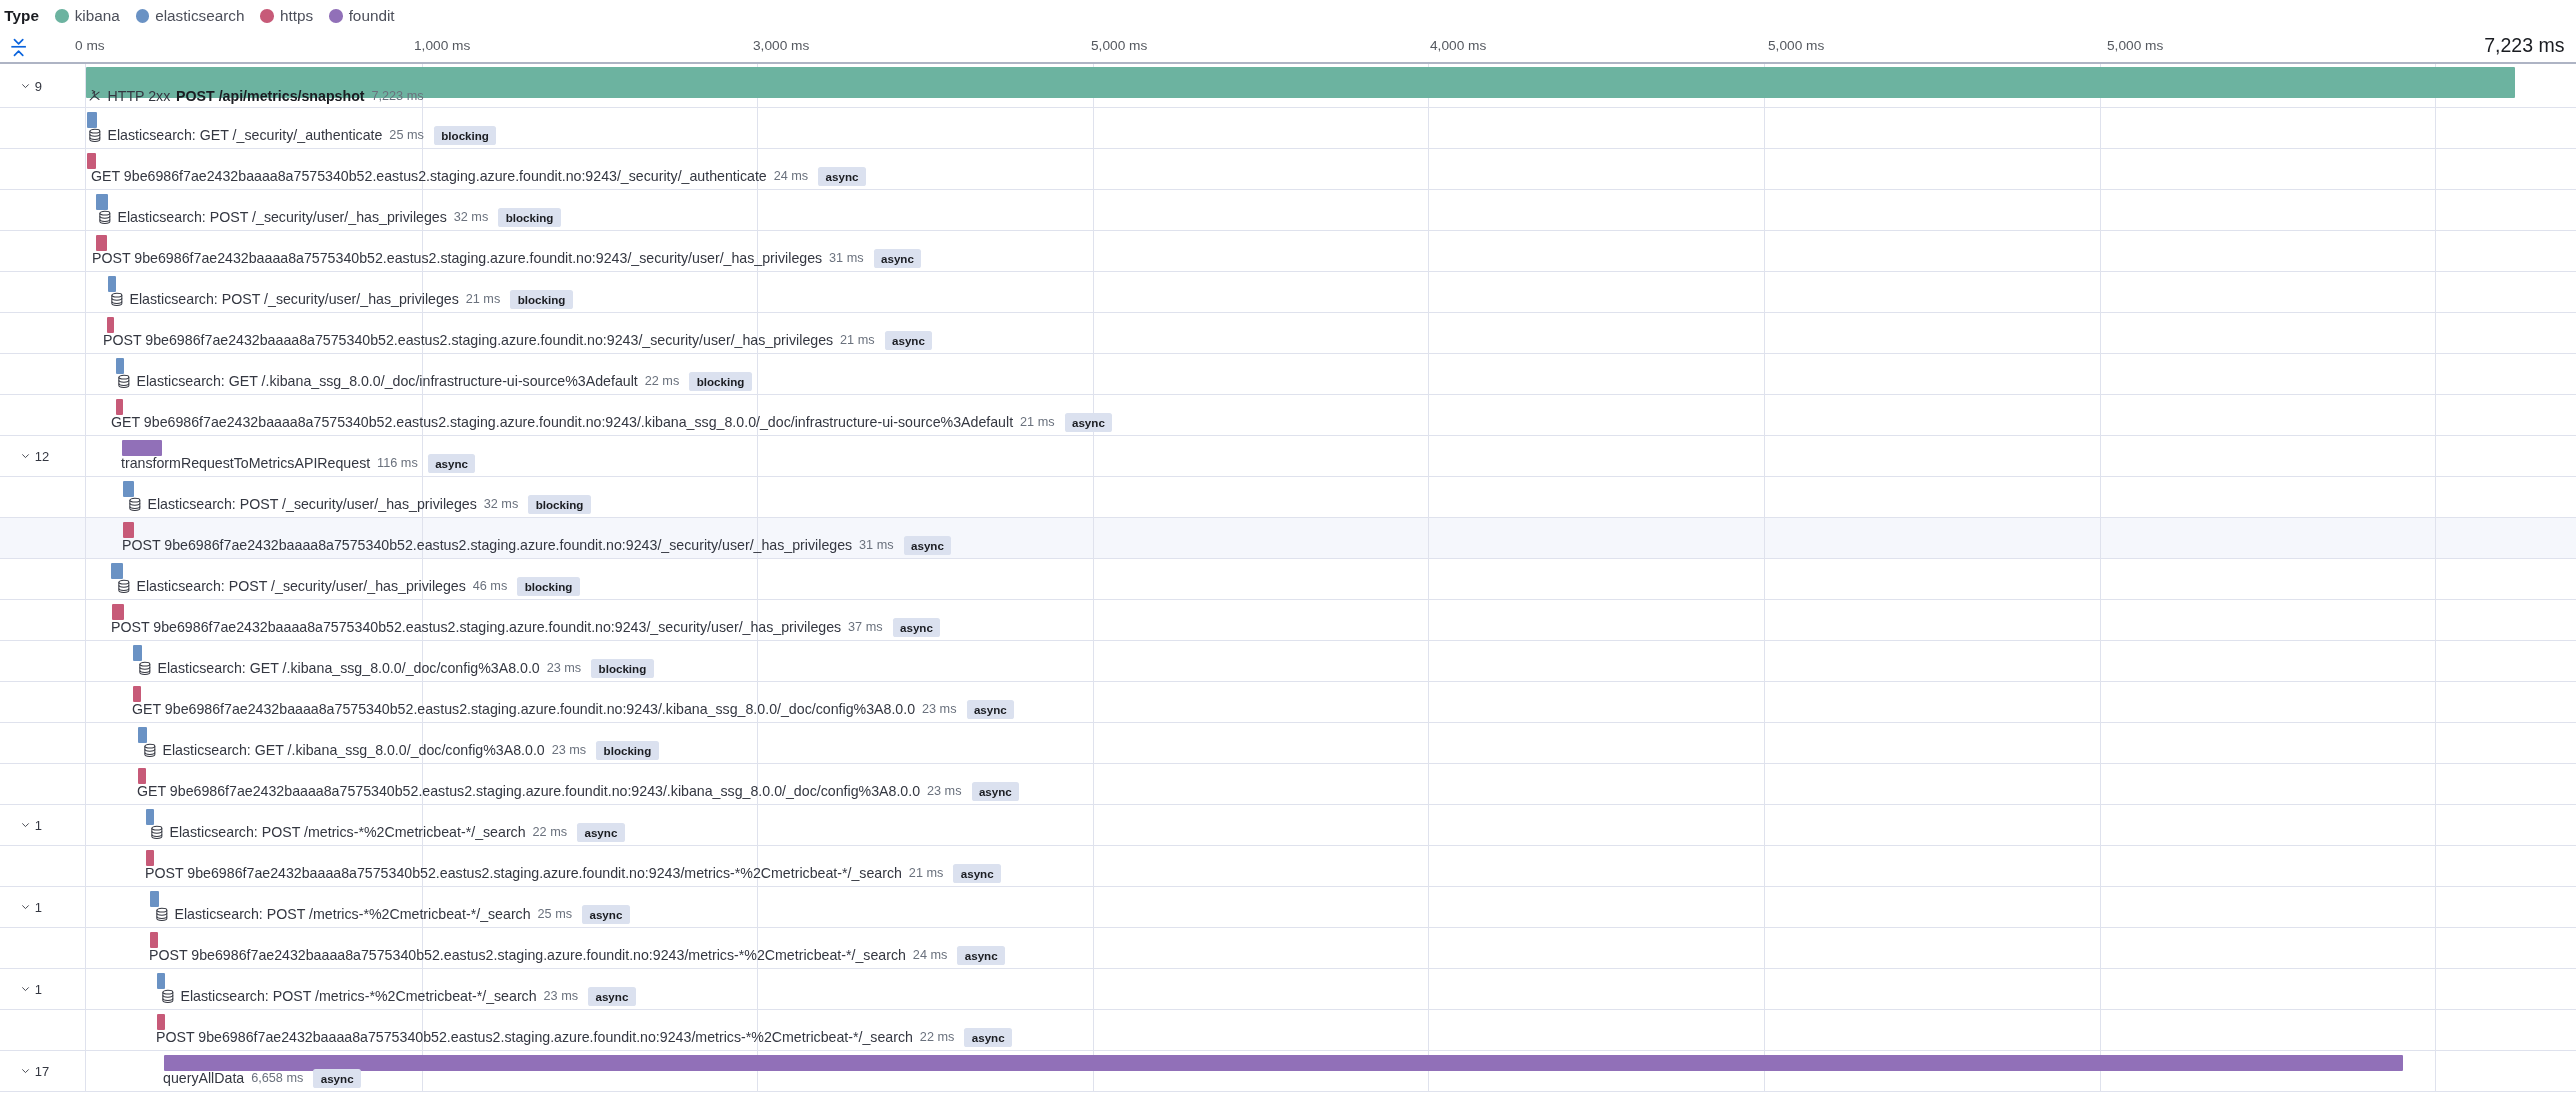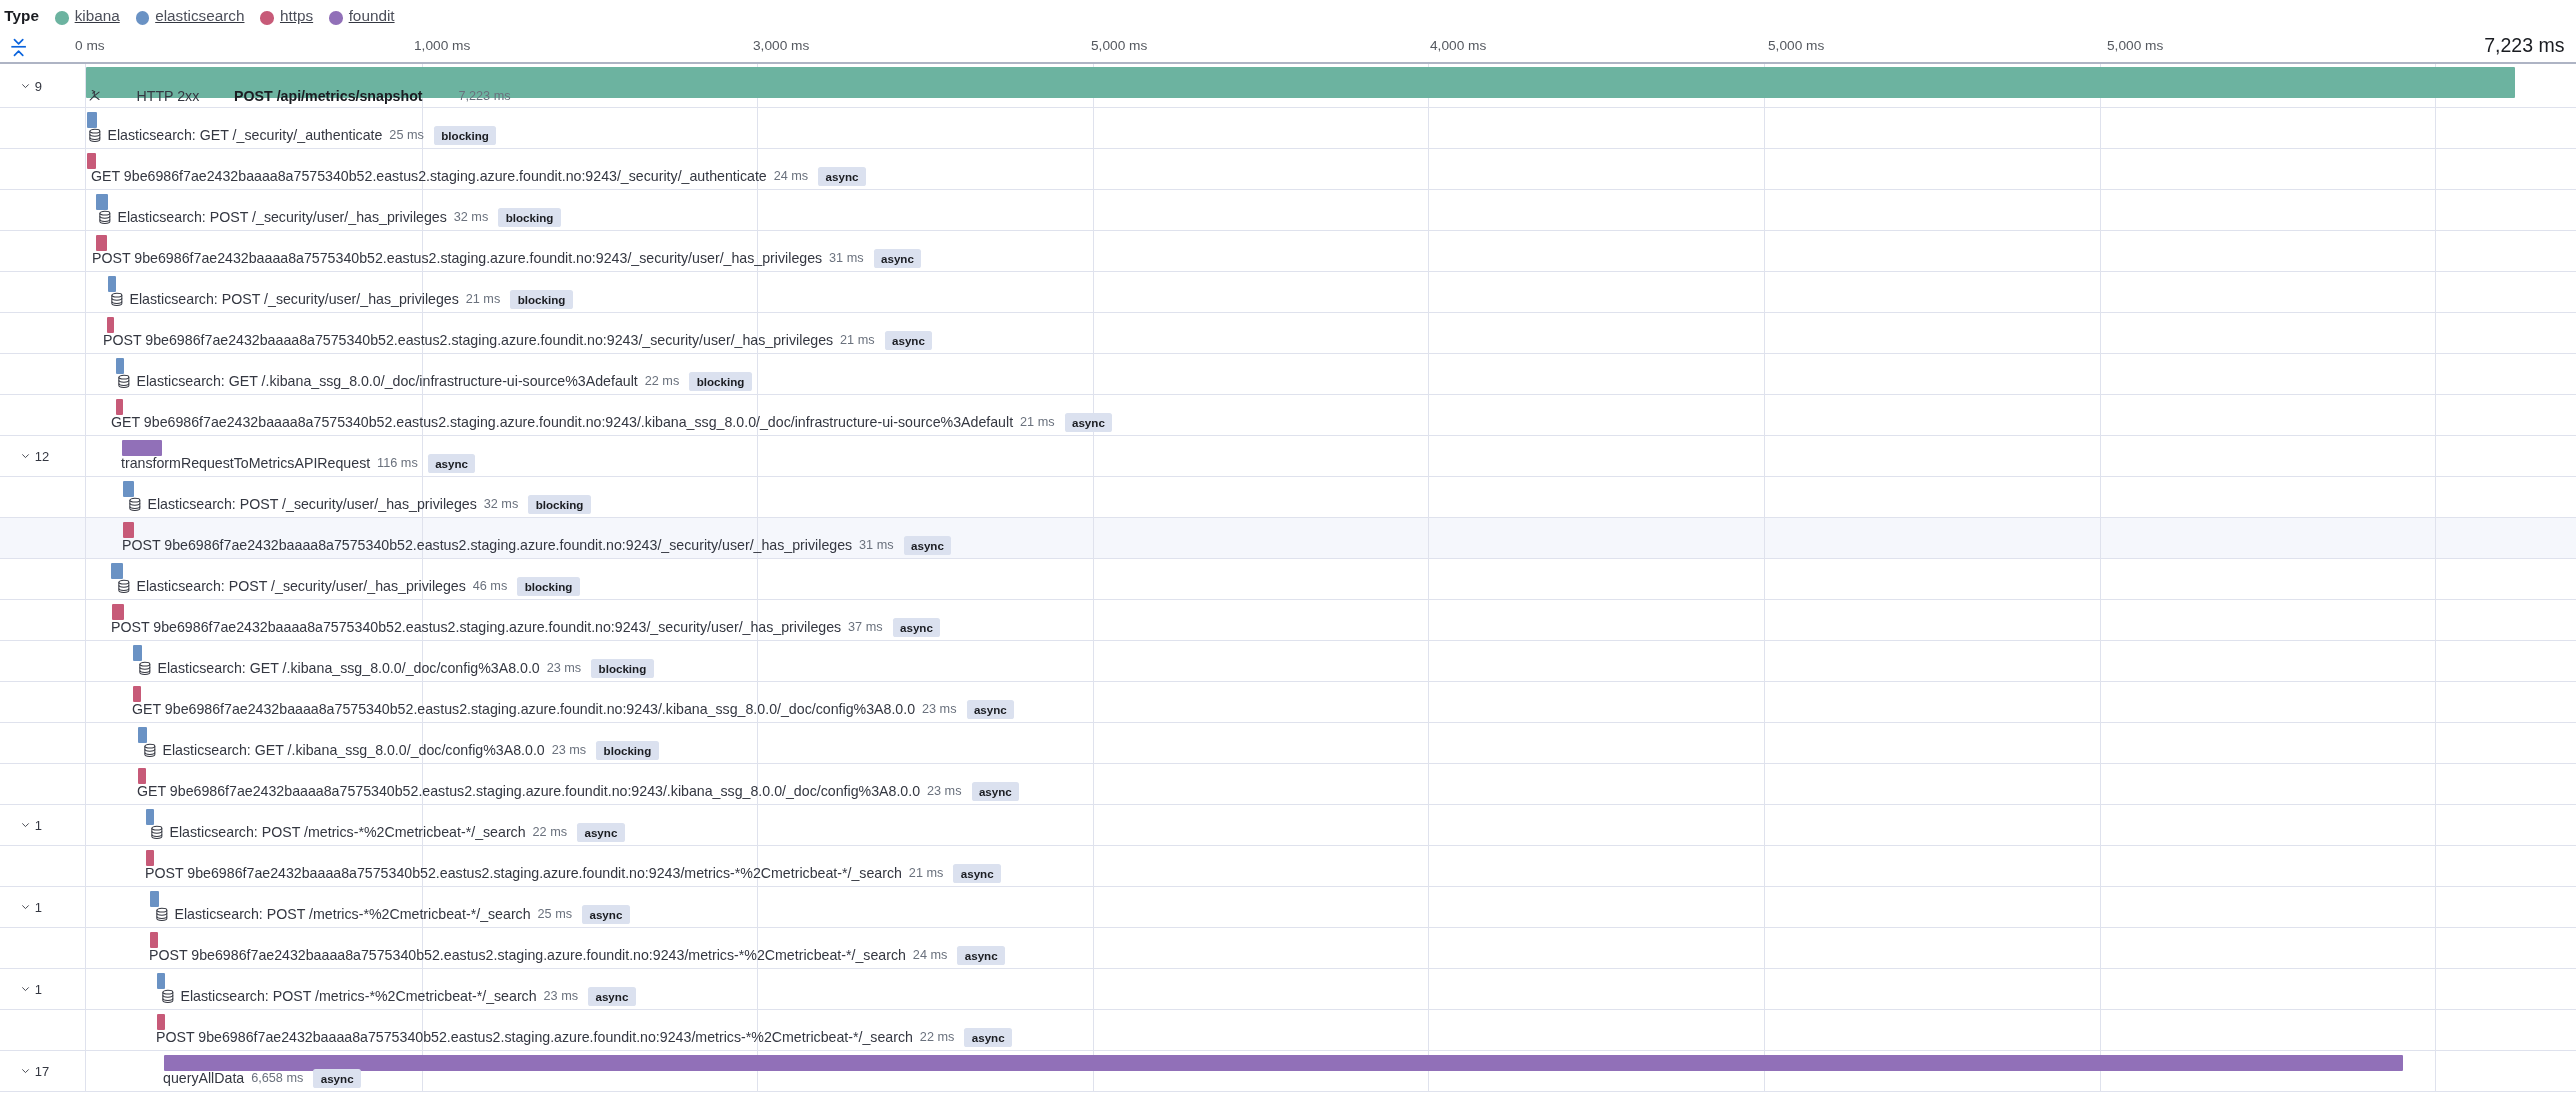--- a/index.html
+++ b/index.html
@@ -16,21 +16,21 @@
   #legend-bar {
     position: absolute; left: 0; top: 0;
     width: 2576px; height: 32px;
     display: flex; align-items: center;
     padding-left: 4.2px;
   }
   #legend-title {
     font-size: 15.3px; font-weight: bold; color: #1a1c21;
     margin-right: 16px; letter-spacing: 0.1px;
   }
-  .legend-item { display: flex; align-items: flex-end; margin-right: 16px; text-decoration: underline; }
+  .legend-item { display: flex; align-items: center; margin-right: 16px; }
   .legend-dot { width: 13.7px; height: 13.7px; border-radius: 50%; margin-right: 5.8px; display: block; }
   .legend-label { font-size: 15.3px; color: #4c4f5a; white-space: nowrap; }
 
   
   #axis-header {
     position: absolute; left: 0; top: 32px;
     width: 2576px; height: 30px;
   }
   #accordion-toggle-icon {
     position: absolute; left: 7.4px; top: 3.2px;
@@ -169,21 +169,21 @@
         </div>
       </div>
       <div class="grid-v" style="left: 422px;"></div>
       <div class="grid-v" style="left: 757px;"></div>
       <div class="grid-v" style="left: 1093px;"></div>
       <div class="grid-v" style="left: 1428px;"></div>
       <div class="grid-v" style="left: 1764px;"></div>
       <div class="grid-v" style="left: 2100px;"></div>
       <div class="grid-v" style="left: 2435px;"></div>
       <div class="bar big" style="left: 86px; width: 2429px; background: rgb(108, 179, 160);"></div>
-      <div class="label-line" style="left: 88px; gap: 29px;">
+      <div class="label-line" style="left: 88px;">
         <span class="sp-icon">
           <svg width="13.7" height="13.7" viewBox="0 0 26 26">
             <path d="M4 21 L12 13 L12 5" stroke="#343741" stroke-width="2" fill="none" stroke-linecap="round"></path>
             <path d="M12 13 L21 6" stroke="#343741" stroke-width="2" fill="none" stroke-linecap="round"></path>
             <path d="M12 13 L21 20" stroke="#343741" stroke-width="2" fill="none" stroke-linecap="round"></path>
             <path d="M8 3 L13 5 L9 8" stroke="#343741" stroke-width="2" fill="none" stroke-linecap="round" stroke-linejoin="round"></path>
           </svg>
         </span>
         <span class="sp-http">HTTP 2xx</span>
         <span class="sp-name bold">POST /api/metrics/snapshot</span>

